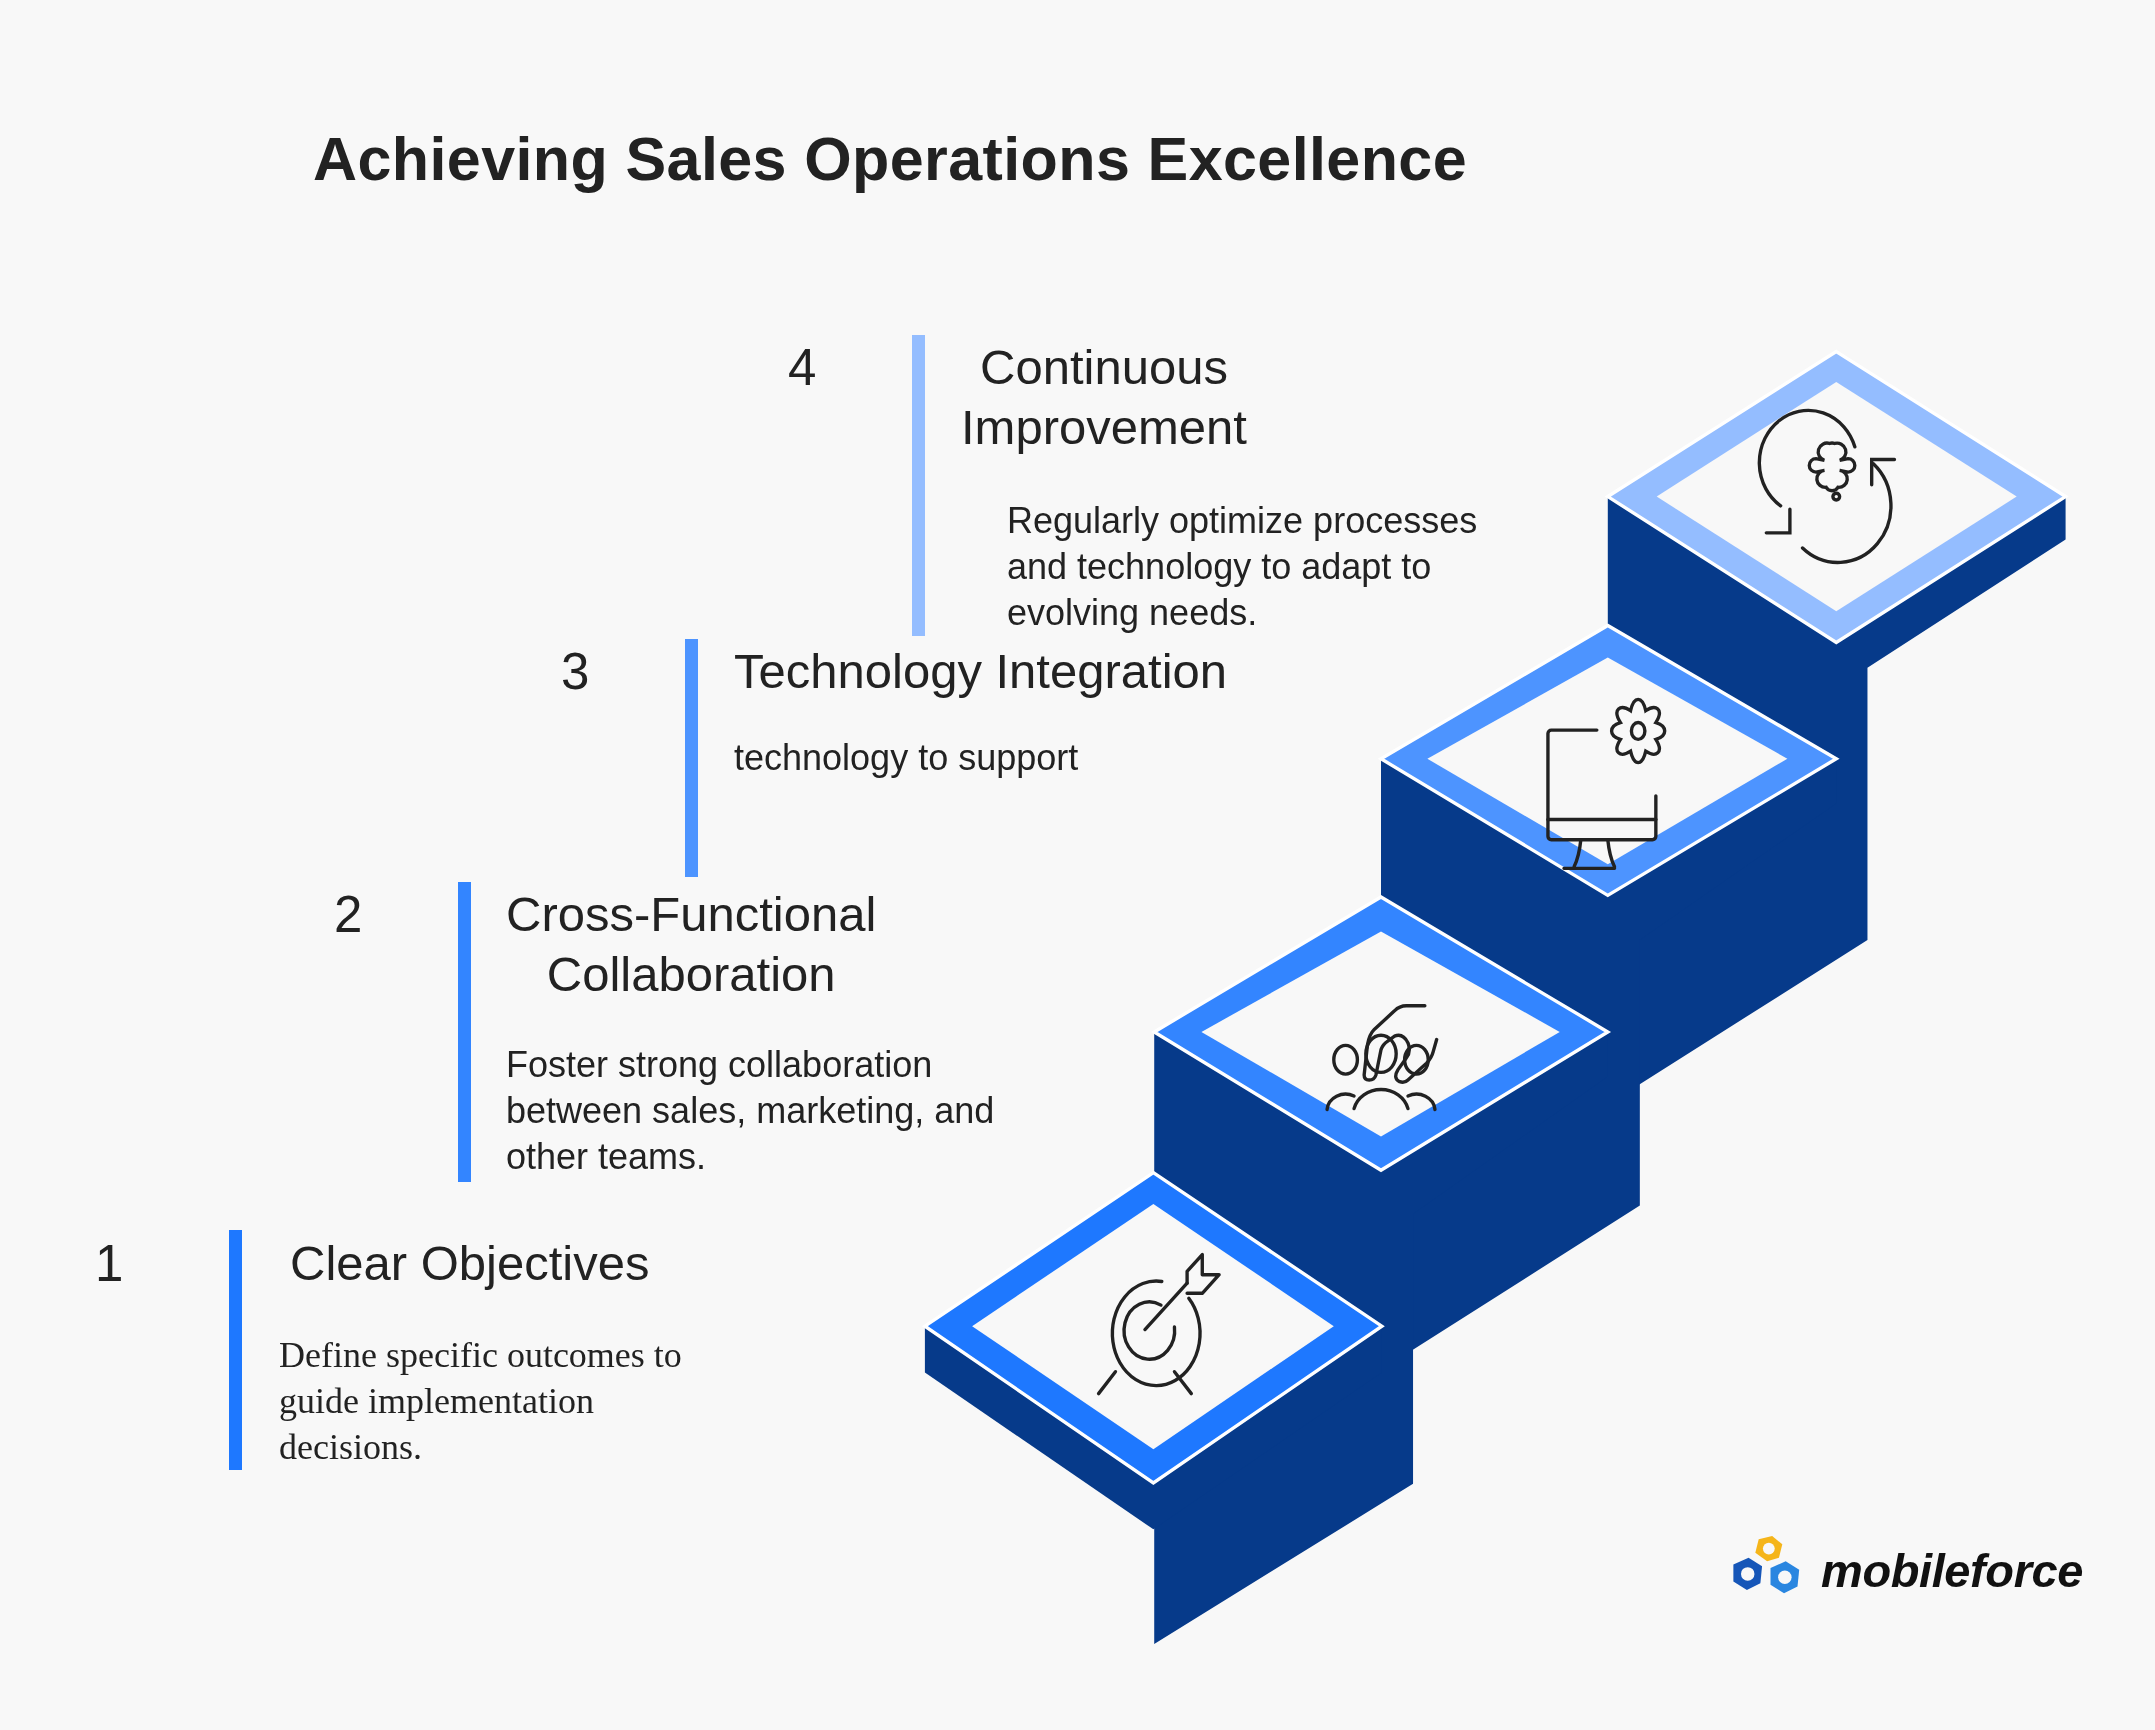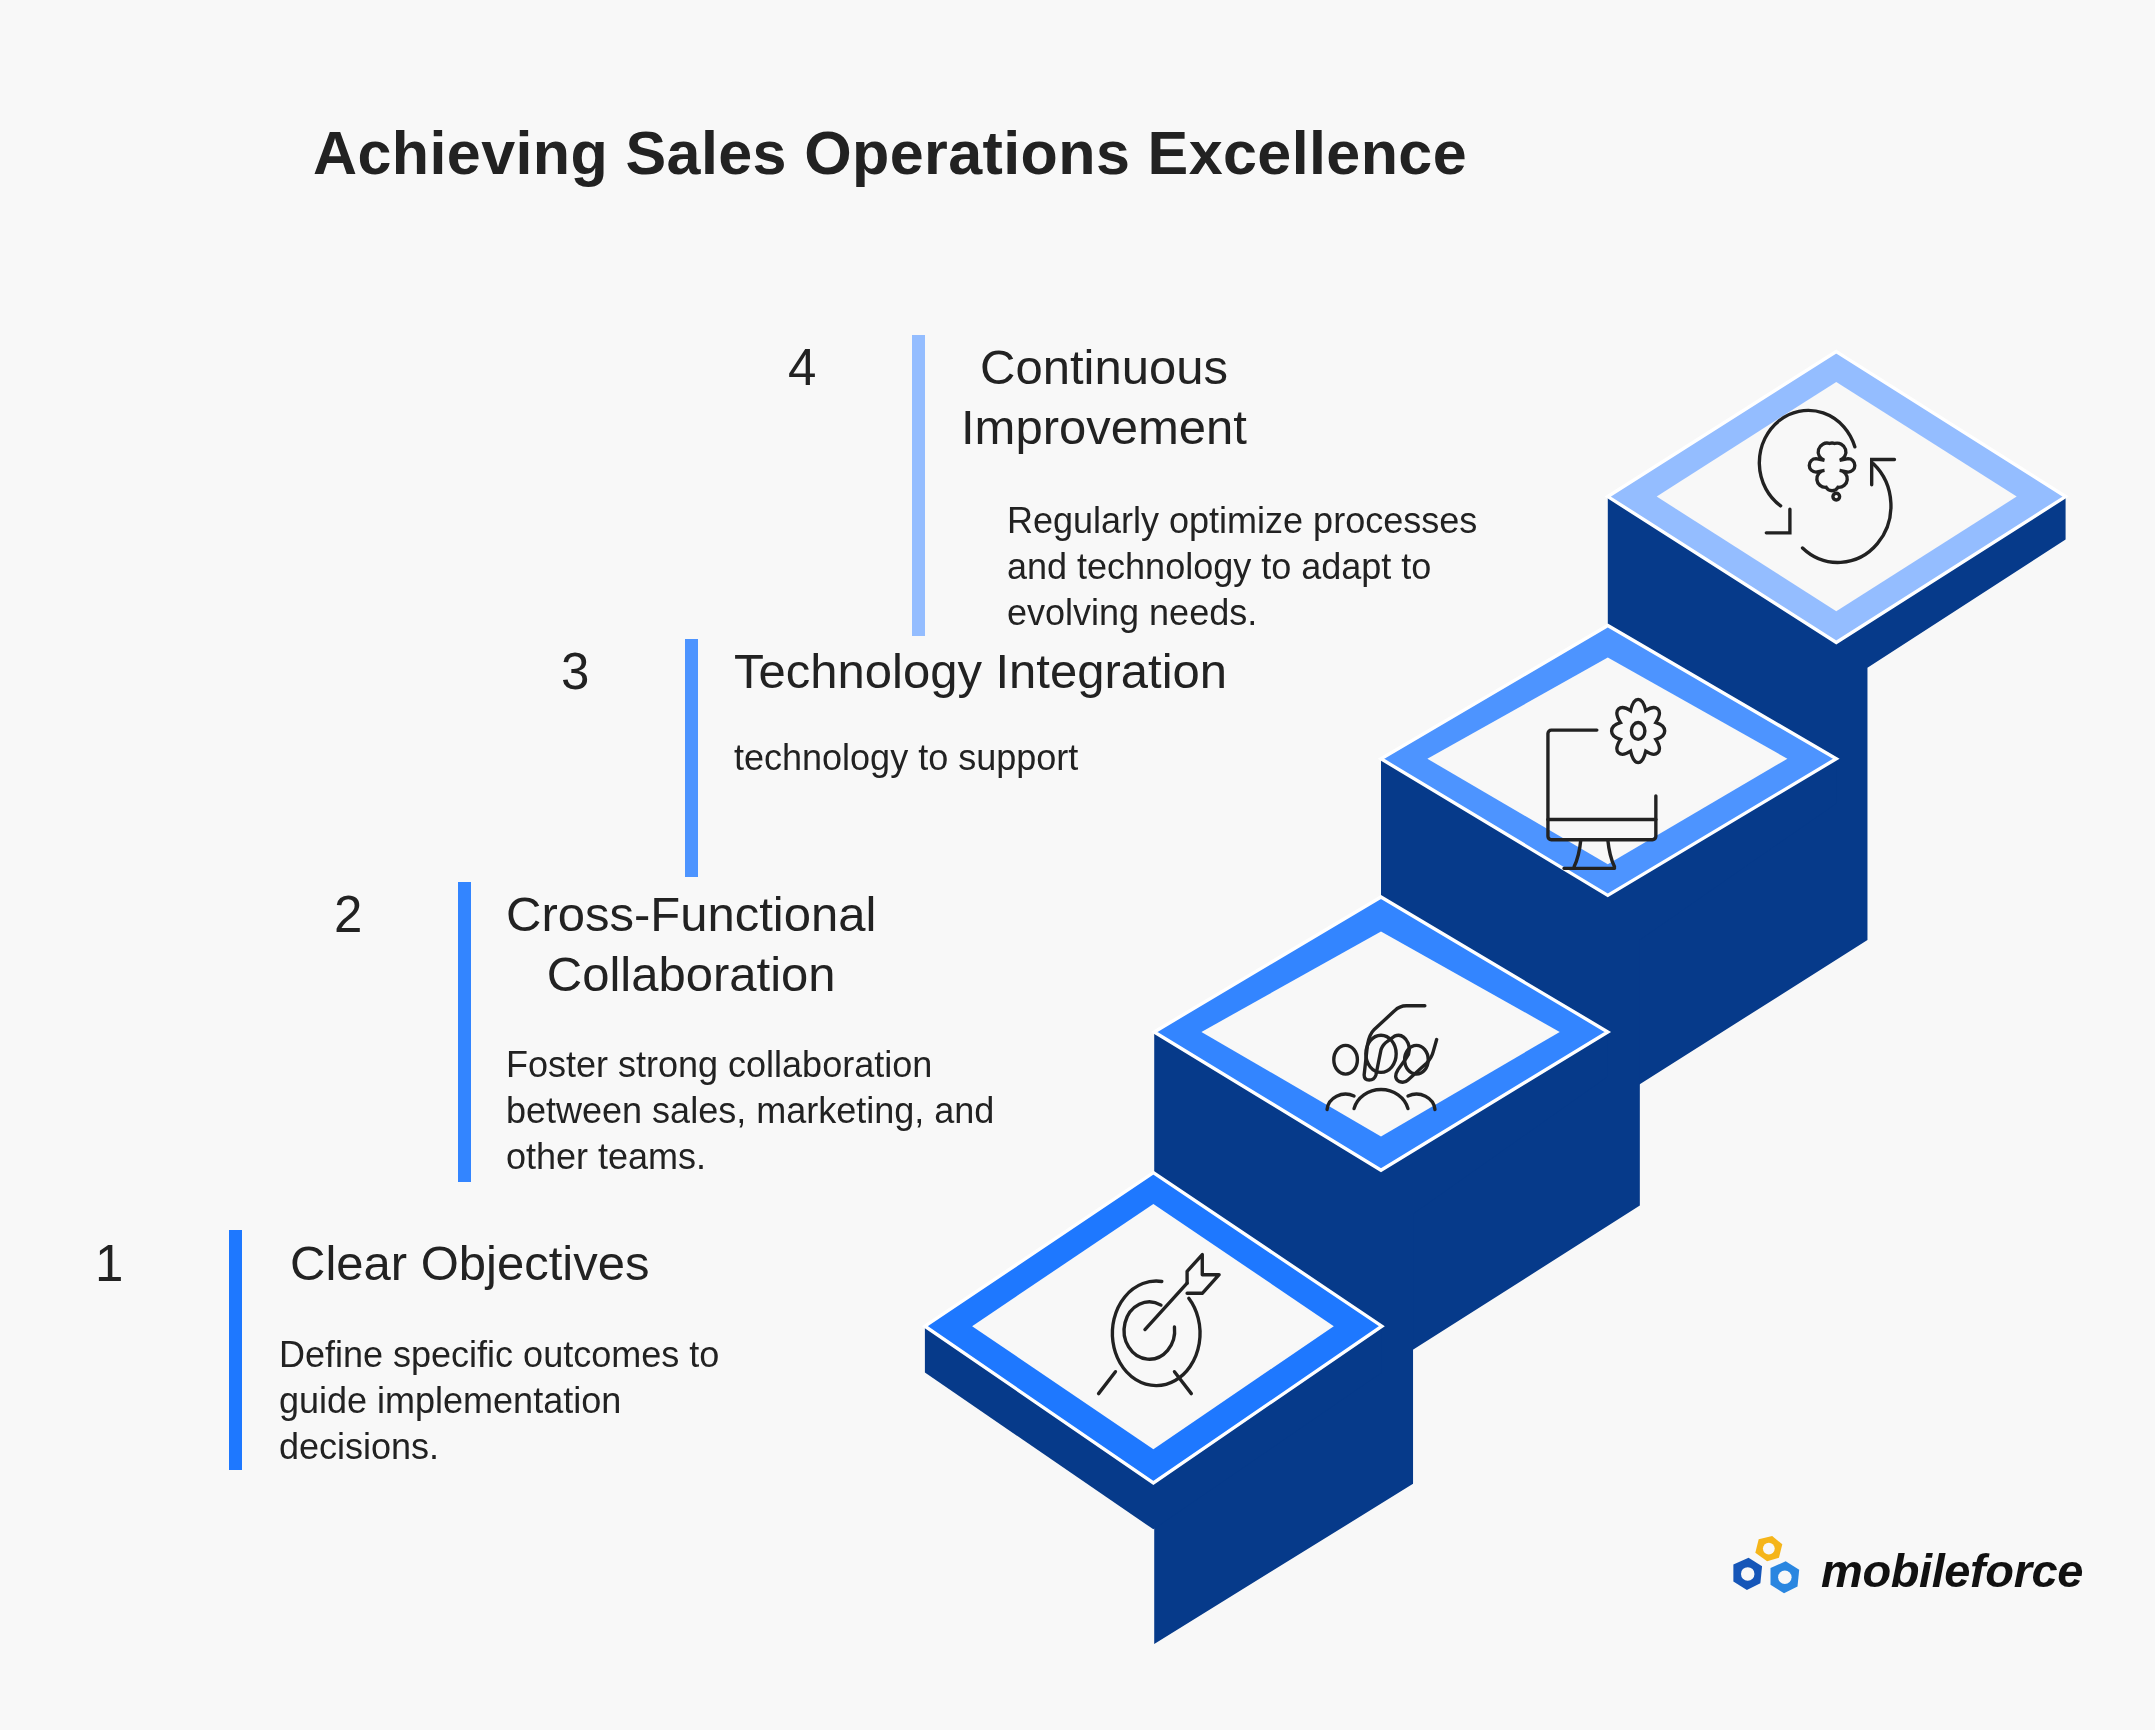--- a/index.html
+++ b/index.html
@@ -1,18 +1,18 @@
 <!DOCTYPE html>
 <html style="font-size:13.5px"><head>
 <meta charset="utf-8">
 <style>
   html, body { margin:0; padding:0; }
   body { width:2155px; height:1730px; background:#f8f8f8; position:relative; overflow:hidden;
          font-family:"Liberation Sans", "DejaVu Sans", sans-serif; color:#222222; }
-  .title { position:absolute; left:0; width:1780px; top:118px; text-align:center;
+  .title { position:absolute; left:0; width:1780px; top:124px; text-align:center;
            font-size:61px; font-weight:bold; letter-spacing:0.4px; color:#222222; }
   .stairs { position:absolute; left:0; top:0; width:2155px; height:1730px; }
   .step-num { position:absolute; font-size:51px; line-height:51px; color:#222222; }
   .step-bar { position:absolute; width:12.6px; }
   .step-title { position:absolute; font-size:49px; line-height:60px; color:#222222;text-align:center; }
   .step-desc { position:absolute; font-size:36px; line-height:46px; color:#222222; }
   .step-title div, .step-desc div { white-space:nowrap; }
   .logo { position:absolute; left:1730px; top:1532px; height:76px; display:flex; align-items:center; }
   .logo-text { font-size:47px; font-weight:bold; color:#111111; margin-left:10px; letter-spacing:-0.4px;font-style:italic; }
 </style>
@@ -117,21 +117,21 @@
     <div>other teams.</div>
   </div>
 </div>
 
 <div>
   <div class="step-num" style="left:95px; top:1238px;">1</div>
   <div class="step-bar" style="left:229px; top:1230px; height:240px; background:#1e78ff;"></div>
   <div class="step-title" style="left:279px; top:1233px;margin-left:11px;">
     <div>Clear Objectives</div>
   </div>
-  <div class="step-desc" style="left:279px; top:1332px;">
+  <div class="step-desc" style="left:279px; top:1332px;font-family:Liberation Serif, serif;">
     <div>Define specific outcomes to</div>
     <div>guide implementation</div>
     <div>decisions.</div>
   </div>
 </div>
 
 <div class="logo">
   <svg width="81" height="73" viewBox="0 0 96 86">
     <polygon points="34,6 50,2 62,12 58,28 44,32 30,22" fill="#f5b51a"></polygon>
     <circle cx="46" cy="17" r="7" fill="#f8f8f8"></circle>

